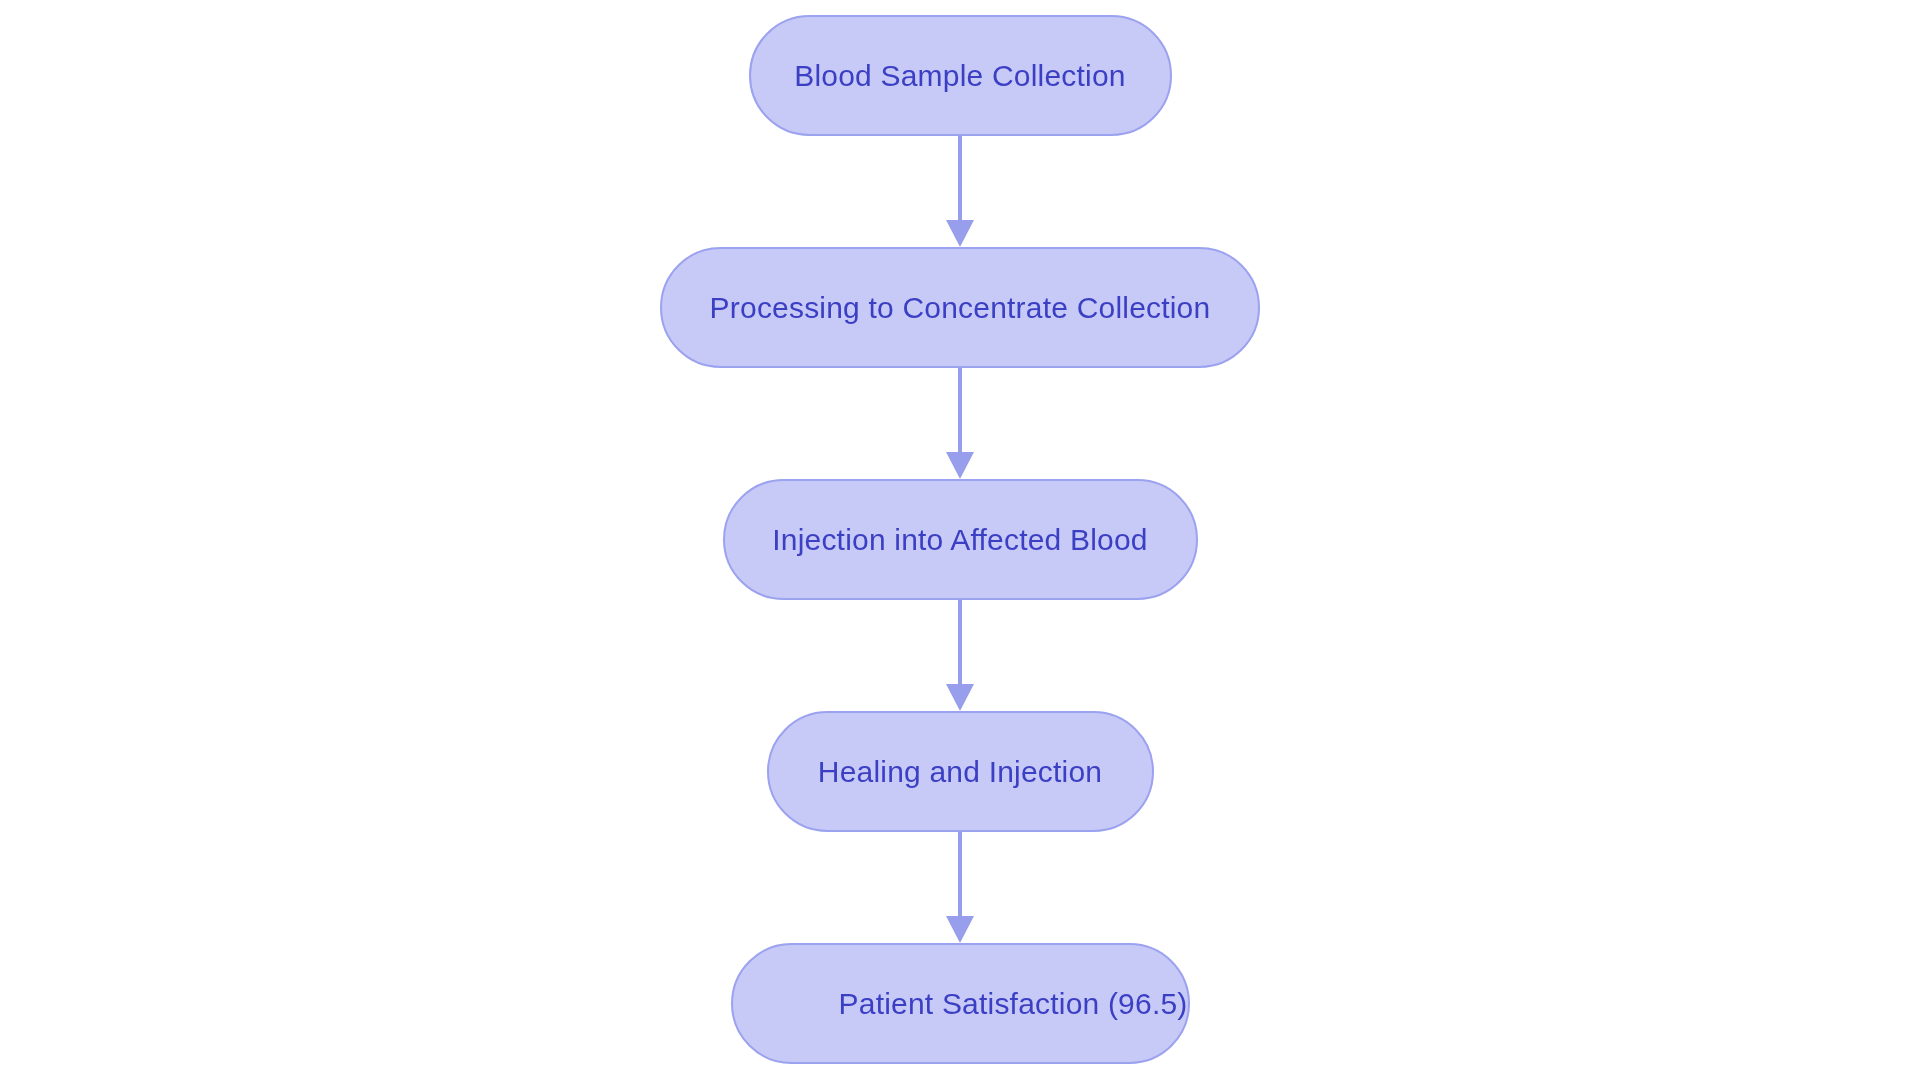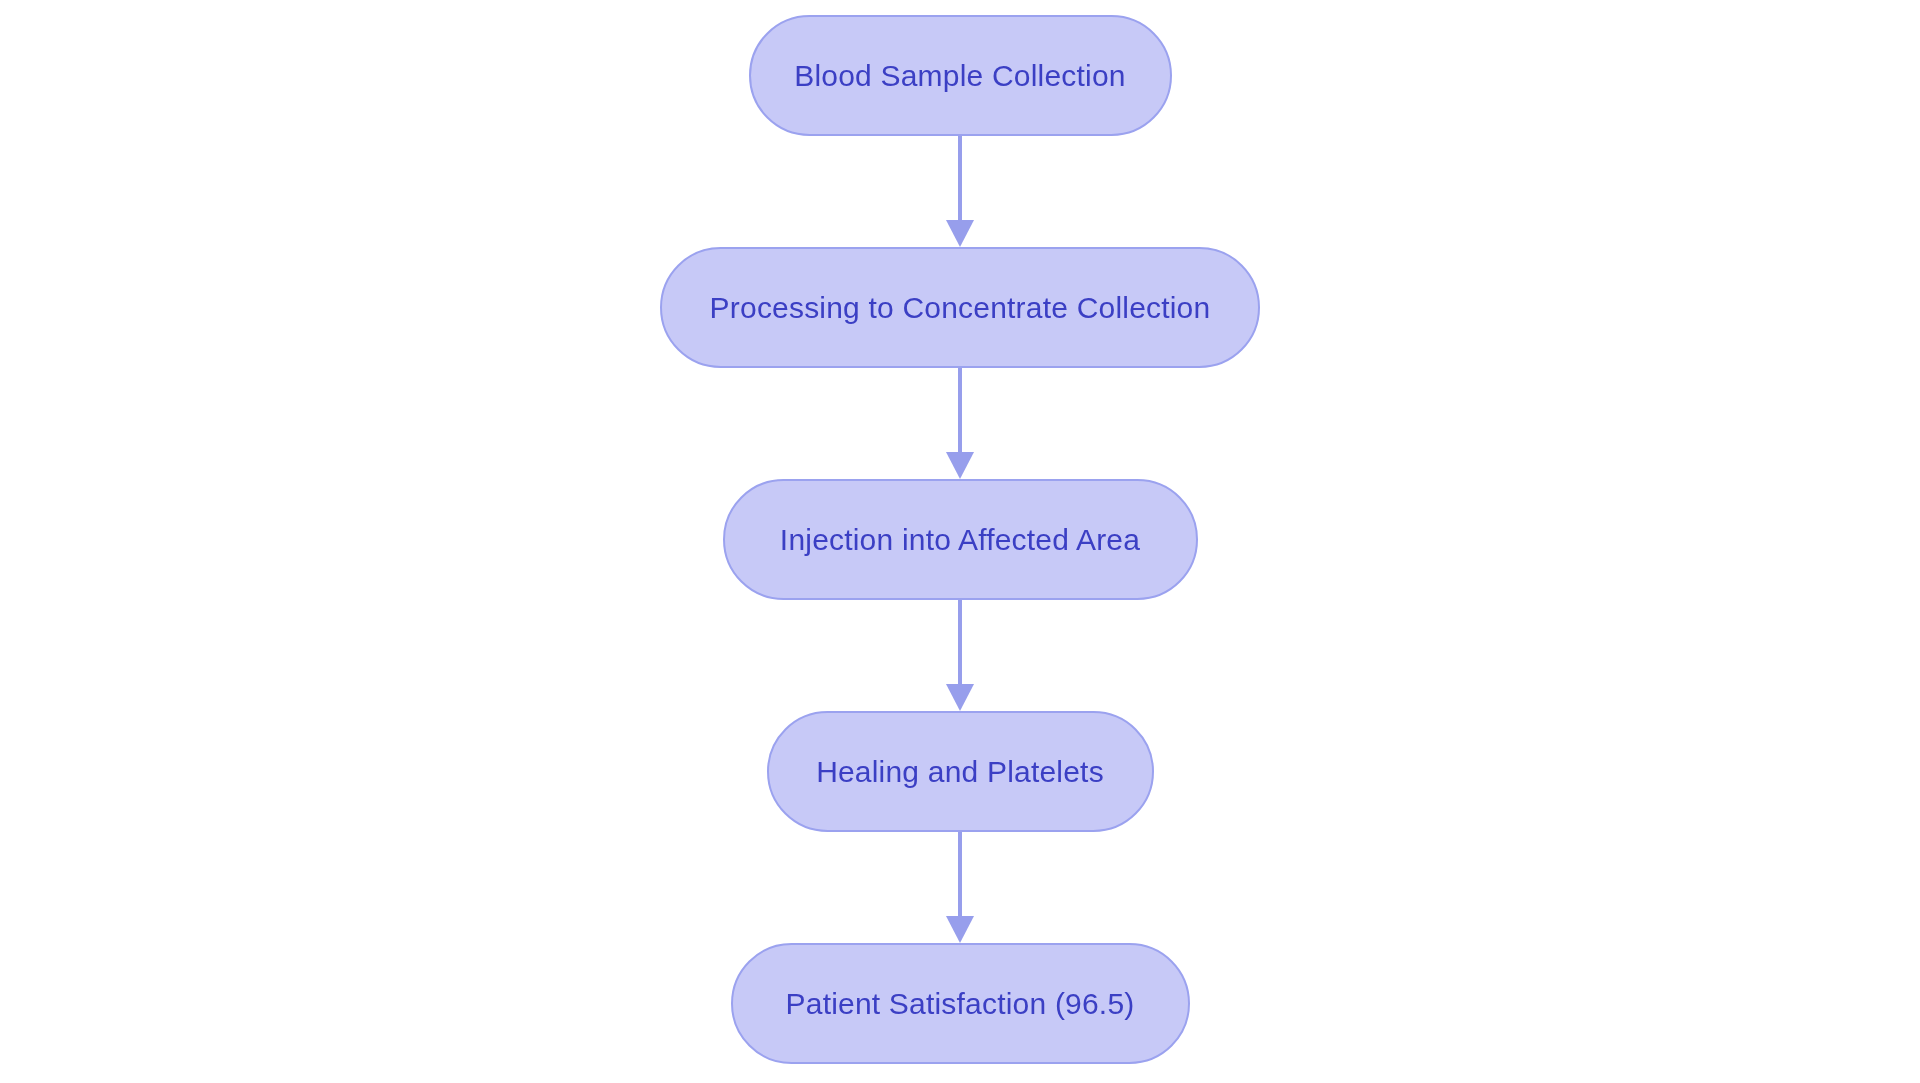--- a/index.html
+++ b/index.html
@@ -38,21 +38,21 @@
   .node span {
     color: var(--node-text);
     font-size: 30px;
     letter-spacing: 0.2px;
     white-space: nowrap;
   }
   .w1 { width: 423px; }
   .w2 { width: 600px; }
   .w3 { width: 475px; }
   .w4 { width: 387px; }
-  .w5 { width: 459px; }
+  .w5 { width: 459px; justify-content: flex-end; }
   .connector {
     height: 111px;
     flex: 0 0 111px;
     width: 28px;
     display: flex;
     flex-direction: column;
     align-items: center;
   }
   .connector .line {
     width: 4px;
@@ -84,30 +84,30 @@
   <div class="node w2">
     <span>Processing to Concentrate Collection</span>
   </div>
 
   <div class="connector">
     <div class="line"></div>
     <div class="head"></div>
   </div>
 
   <div class="node w3">
-    <span>Injection into Affected Area</span>
+    <span>Injection into Affected Blood</span>
   </div>
 
   <div class="connector">
     <div class="line"></div>
     <div class="head"></div>
   </div>
 
   <div class="node w4">
-    <span>Healing and Platelets</span>
+    <span>Healing and Injection</span>
   </div>
 
   <div class="connector">
     <div class="line"></div>
     <div class="head"></div>
   </div>
 
   <div class="node w5">
     <span>Patient Satisfaction (96.5)</span>
   </div>

